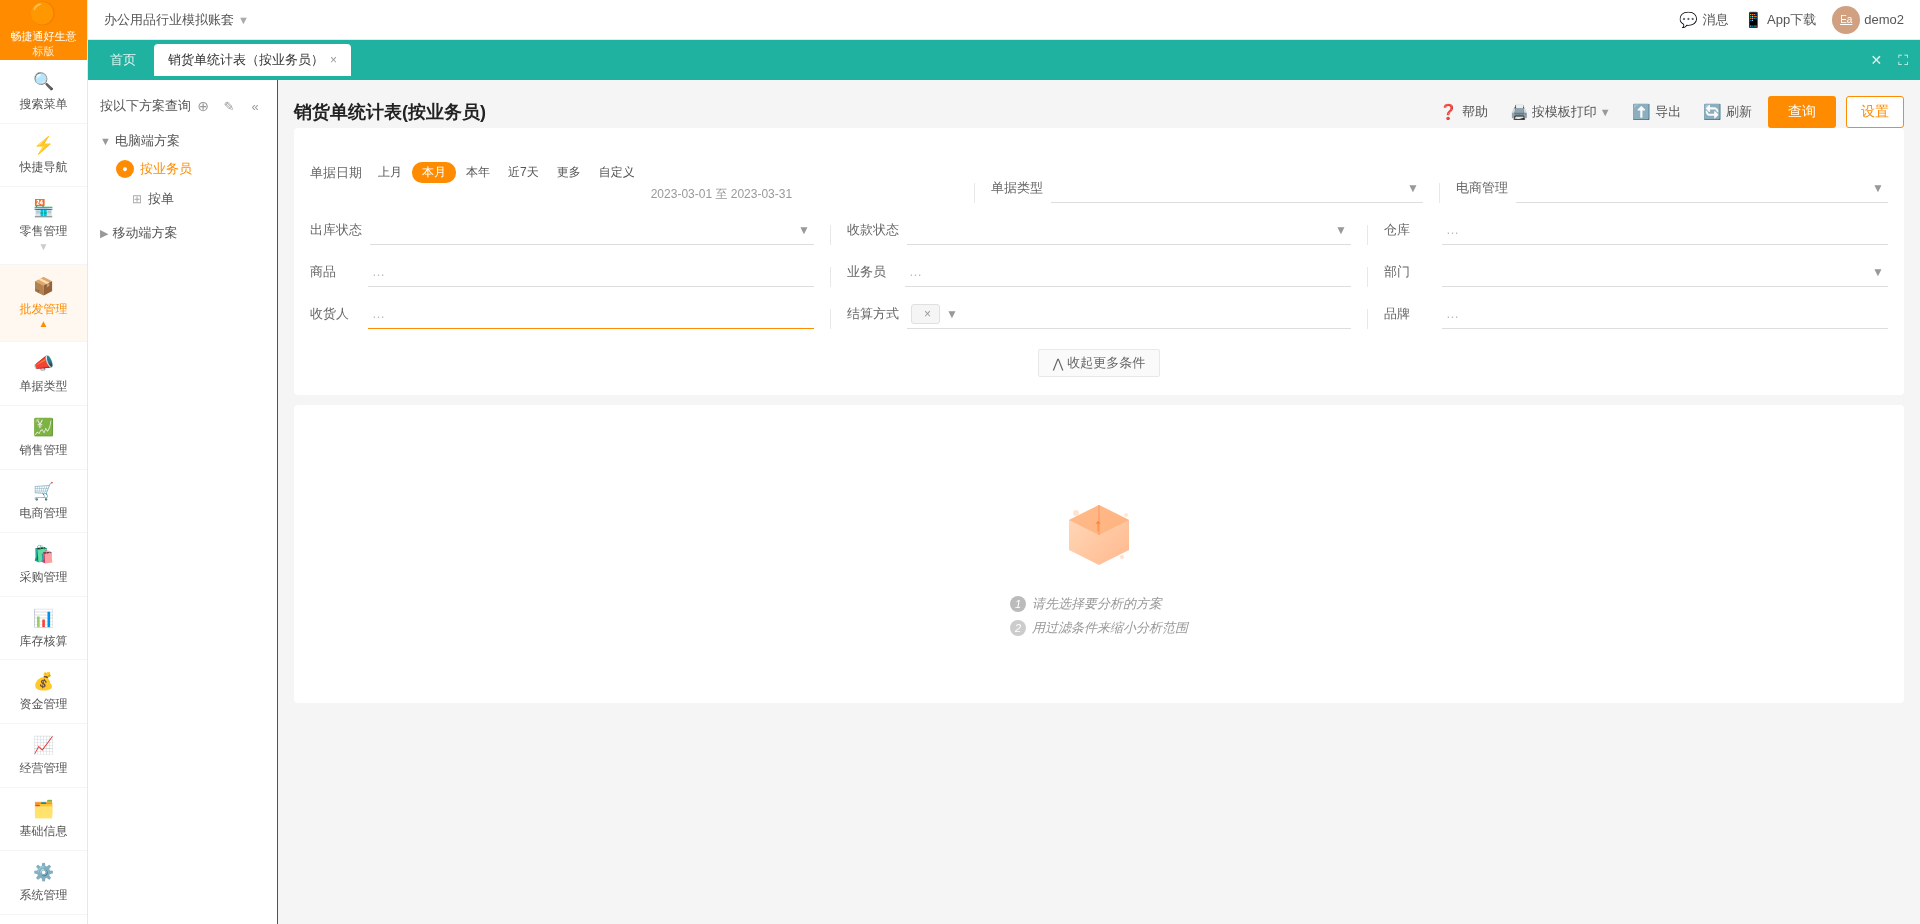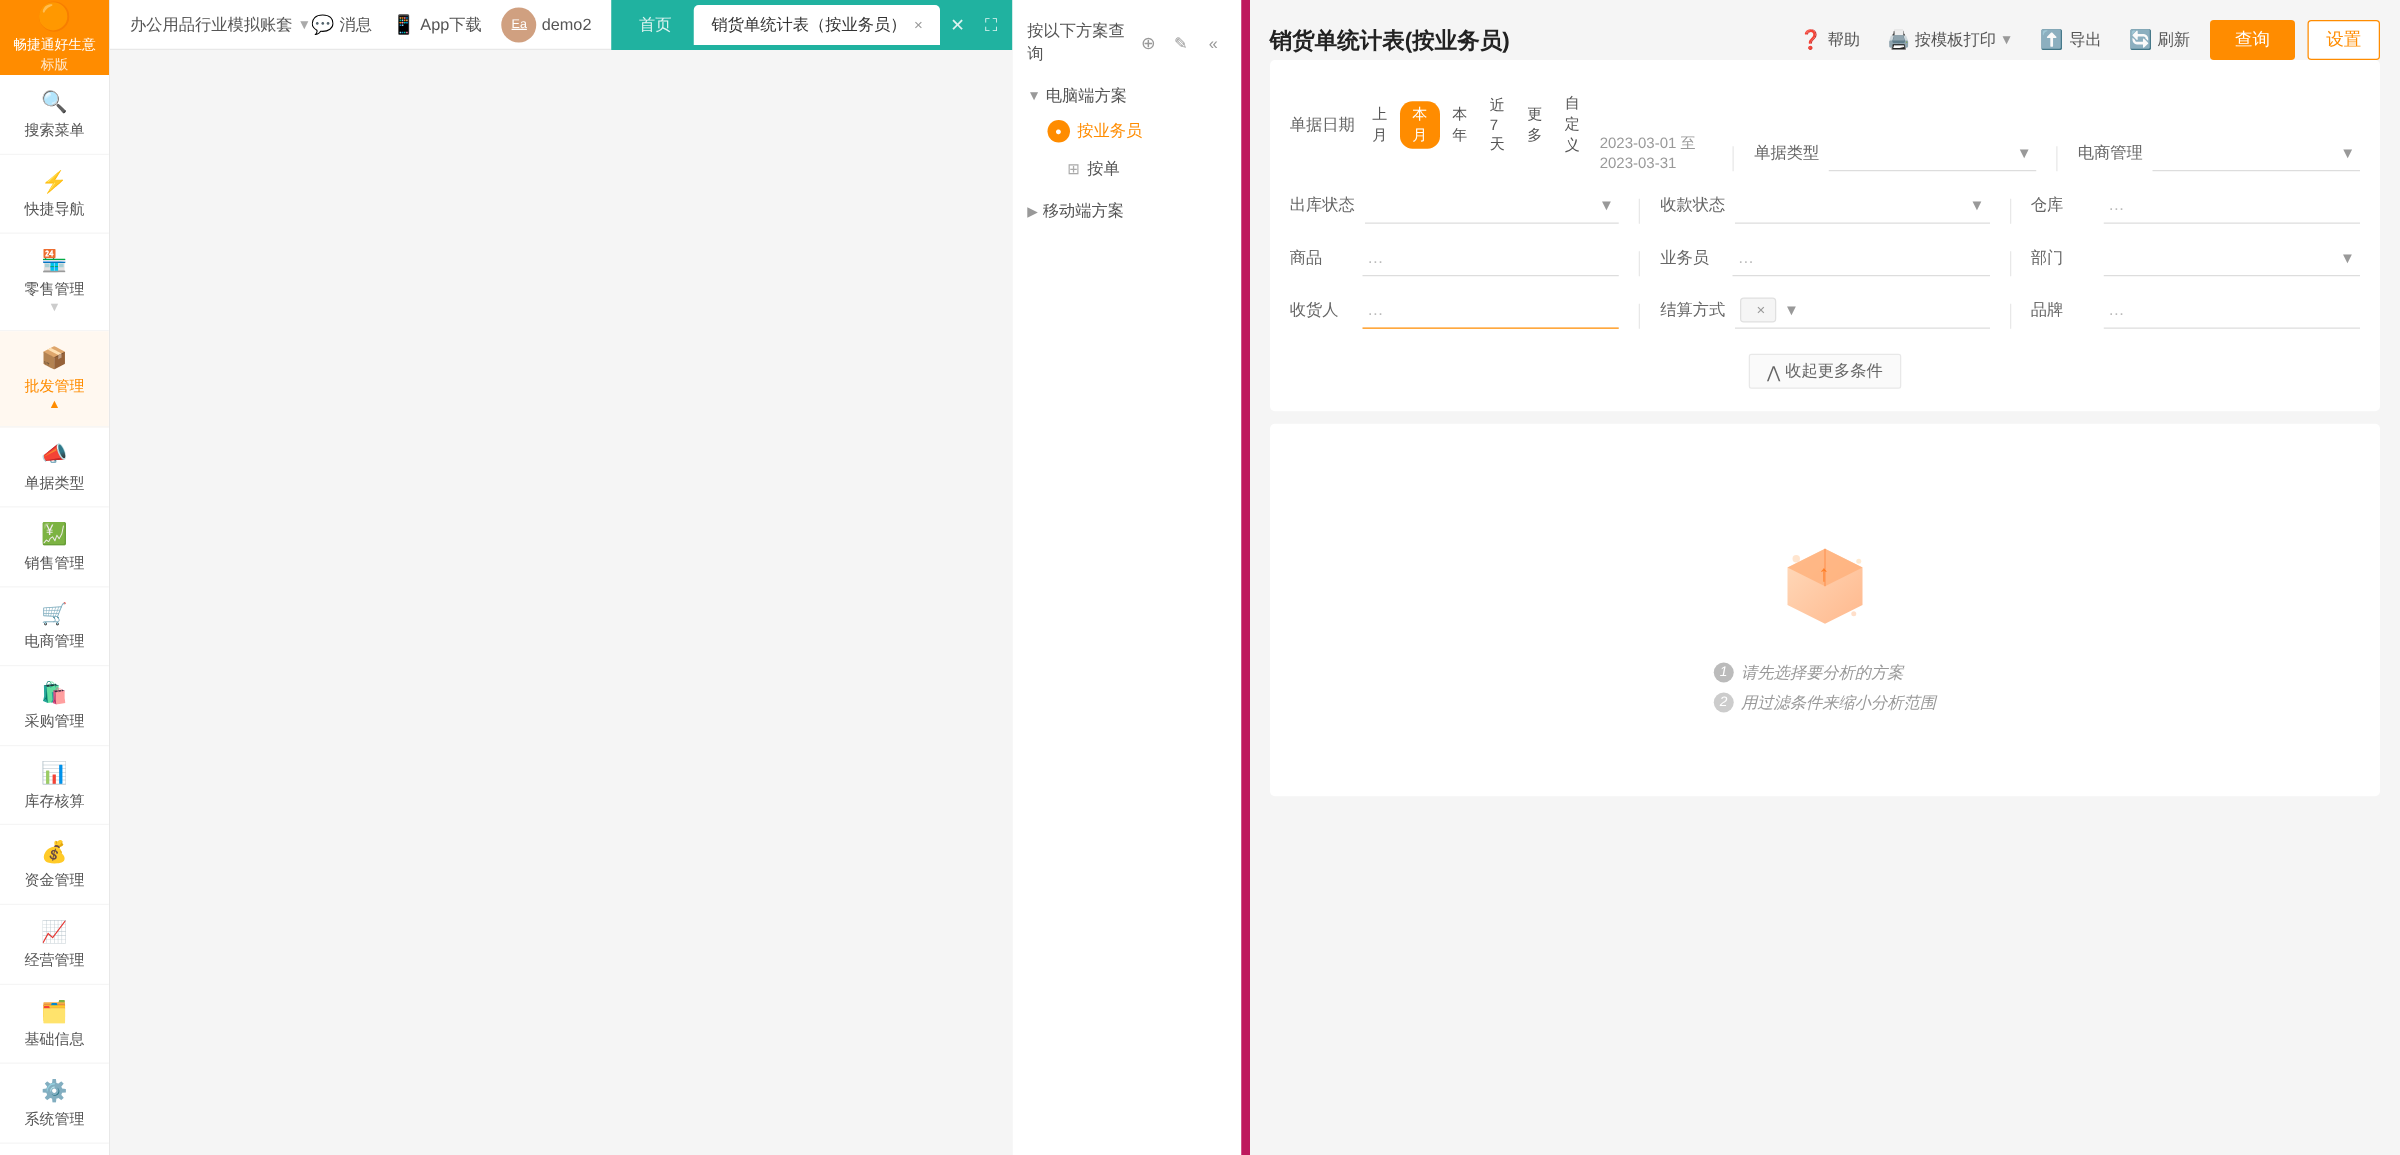--- a/index.html
+++ b/index.html
@@ -48,21 +48,21 @@
       text-align: center;
       line-height: 1.4;
     }
     .sidebar-nav-item.active { color: #ff8c00; background: #fff8f0; }
     .sidebar-nav-item .nav-icon { font-size: 17px; margin-bottom: 2px; }
 
     
     .main-area {
       flex: 1;
       display: flex;
-      flex-direction: row;
+      flex-direction: column;
       overflow: hidden;
     }
 
     
     .topbar {
       height: 40px;
       background: #fff;
       border-bottom: 1px solid #e8e8e8;
       display: flex;
       align-items: center;
@@ -155,21 +155,21 @@
       flex: 1;
       display: flex;
       overflow: hidden;
       background: #f5f5f5;
     }
 
     
     .left-panel {
       width: 190px;
       background: #fff;
-      border-right: 7px solid #be185d;
+      border-right: 1px solid #be185d;
       padding: 10px 0;
       flex-shrink: 0;
       overflow-y: auto;
     }
     .left-panel-title {
       font-size: 13px;
       color: #555;
       padding: 6px 12px;
       display: flex;
       align-items: center;

